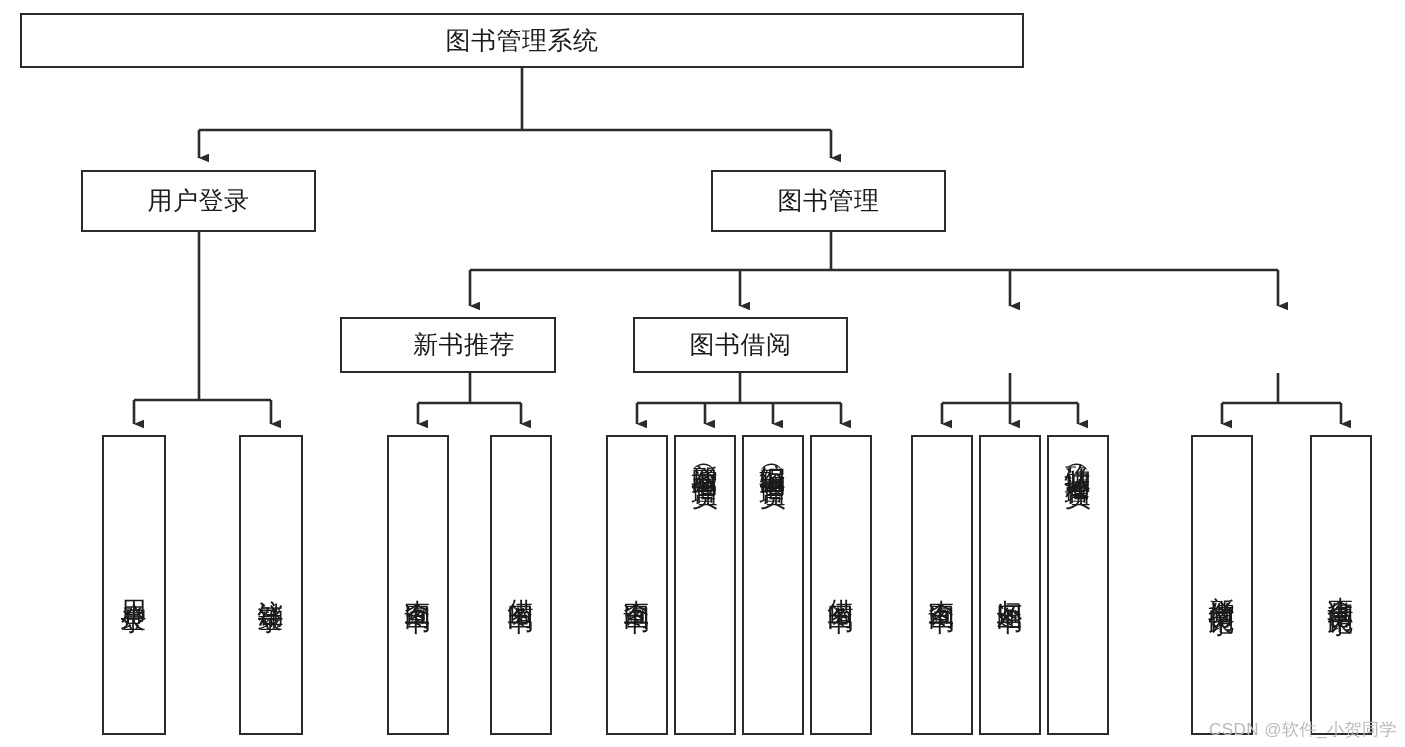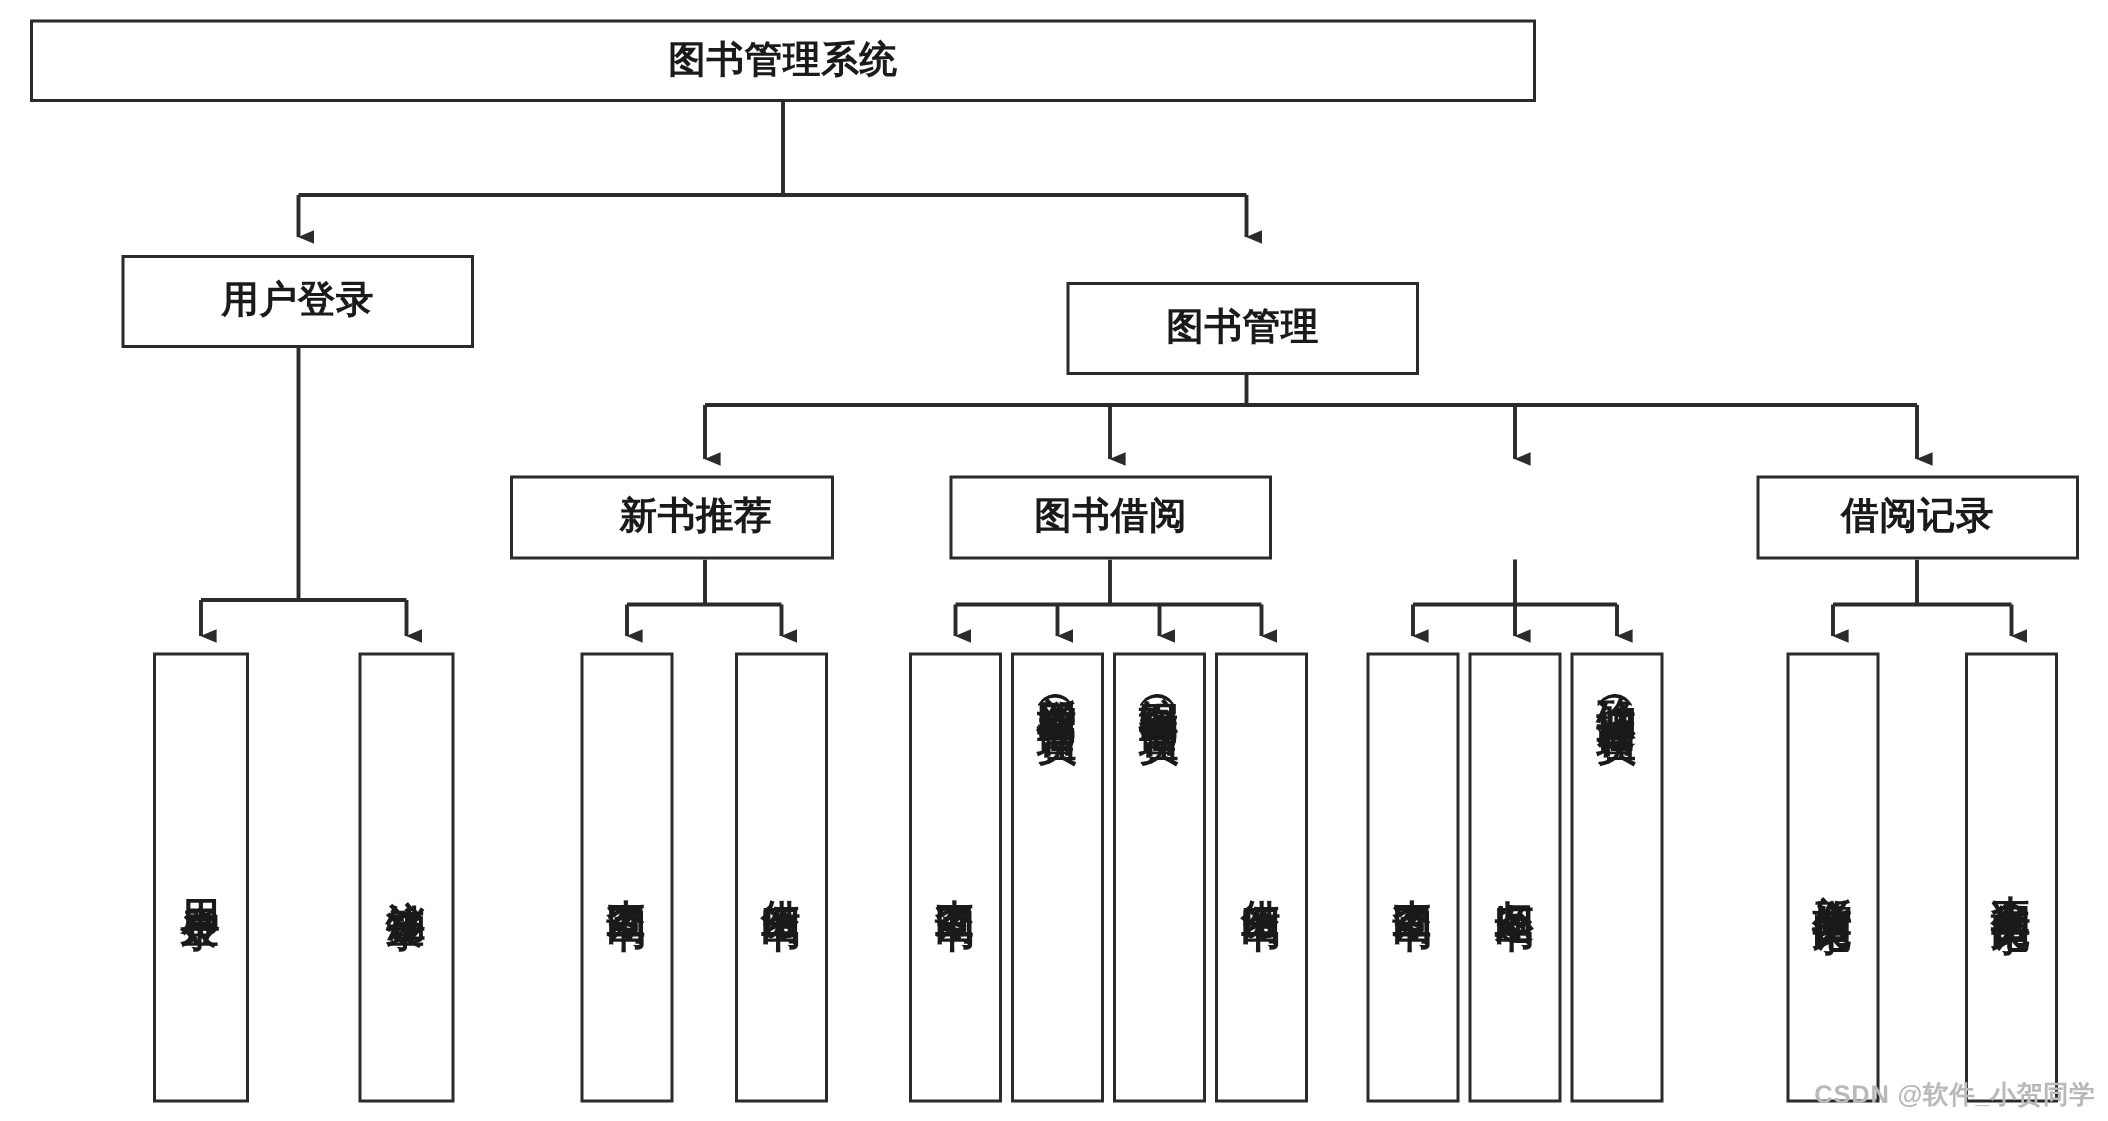--- a/index.html
+++ b/index.html
@@ -10,21 +10,20 @@
   }
   body {
     font-family: "Liberation Sans", "DejaVu Sans", sans-serif;
   }
   #diagram-canvas {
     position: relative;
     width: 1405px;
     height: 747px;
     background: #ffffff;
     overflow: hidden;
-    font-weight: bold;
   }
   #diagram-svg {
     position: absolute;
     left: 0;
     top: 0;
     width: 1405px;
     height: 747px;
     pointer-events: none;
   }
   .node {
@@ -134,33 +133,30 @@
     </g>
   </svg>
 
   <div class="node horiz root" style="left:20px; top:13px; width:1004px; height:55px;">
     <span class="label">图书管理系统</span>
   </div>
 
   <div class="node horiz" style="left:81px; top:170px; width:235px; height:62px;">
     <span class="label">用户登录</span>
   </div>
-  <div class="node horiz" style="left:711px; top:170px; width:235px; height:62px;margin-top:18px;">
+  <div class="node horiz" style="left:711px; top:170px; width:235px; height:62px;">
     <span class="label">图书管理</span>
   </div>
 
   <div class="node horiz" style="left:340px; top:317px; width:216px; height:56px;padding-left:32px;">
     <span class="label">新书推荐</span>
   </div>
   <div class="node horiz" style="left:633px; top:317px; width:215px; height:56px;align-items:center;">
     <span class="label">图书借阅</span>
   </div>
-  <div class="node horiz" style="left:1171px; top:317px; width:215px; height:56px;">
-    <span class="label">借阅记录</span>
-  </div>
 
   <div class="node vert" style="left:102px; top:435px; width:64px; height:300px;">
     <span class="label">用户登录</span>
   </div>
   <div class="node vert" style="left:239px; top:435px; width:64px; height:300px;">
     <span class="label">注销登录</span>
   </div>
 
   <div class="node vert" style="left:387px; top:435px; width:62px; height:300px;">
     <span class="label">查询图书</span>

